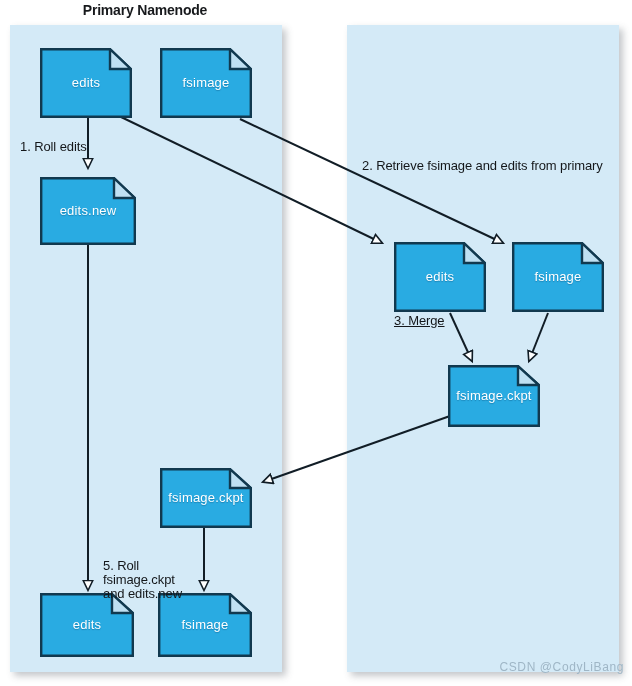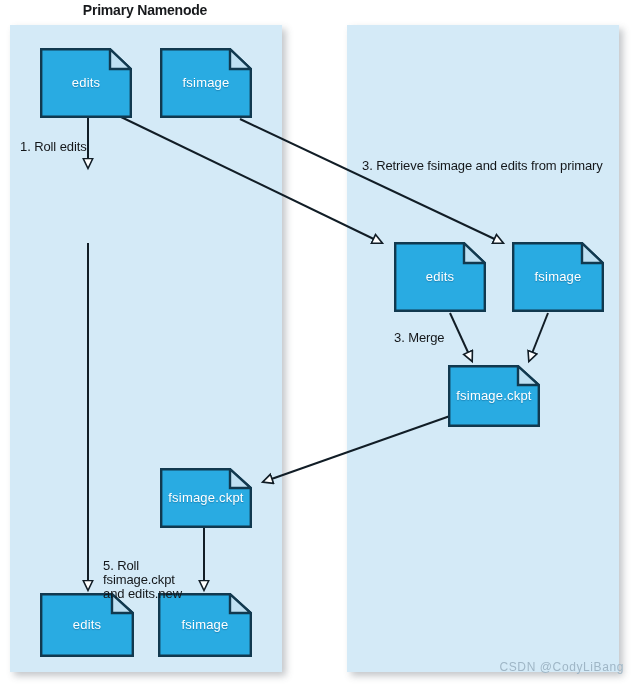--- a/index.html
+++ b/index.html
@@ -140,20 +140,27 @@
   </div>
 
   <div class="doc" id="n-p-fsimage-top" style="left:160px; top:48px; width:92px; height:70px;">
     <svg class="shape" viewBox="0 0 92 70" preserveAspectRatio="none">
       <path d="M1.2,1.2 H70 L90.8,21 V68.8 H1.2 Z" fill="#29abe2" stroke="#11394f" stroke-width="2.4" stroke-linejoin="miter"></path>
       <path d="M70,1.2 V21 H90.8 Z" fill="#bfe0f2" stroke="#11394f" stroke-width="2.4" stroke-linejoin="miter"></path>
     </svg>
     <div class="doc-label">fsimage</div>
   </div>
 
+  <div class="doc" id="n-p-edits-new" style="left:40px; top:177px; width:96px; height:68px;">
+    <svg class="shape" viewBox="0 0 96 68" preserveAspectRatio="none">
+      <path d="M1.2,1.2 H74 L94.8,21 V66.8 H1.2 Z" fill="#29abe2" stroke="#11394f" stroke-width="2.4" stroke-linejoin="miter"></path>
+      <path d="M74,1.2 V21 H94.8 Z" fill="#bfe0f2" stroke="#11394f" stroke-width="2.4" stroke-linejoin="miter"></path>
+    </svg>
+    <div class="doc-label">edits.new</div>
+  </div>
 
   <div class="doc" id="n-p-fsimage-ckpt" style="left:160px; top:468px; width:92px; height:60px;">
     <svg class="shape" viewBox="0 0 92 60" preserveAspectRatio="none">
       <path d="M1.2,1.2 H70 L90.8,20 V58.8 H1.2 Z" fill="#29abe2" stroke="#11394f" stroke-width="2.4" stroke-linejoin="miter"></path>
       <path d="M70,1.2 V20 H90.8 Z" fill="#bfe0f2" stroke="#11394f" stroke-width="2.4" stroke-linejoin="miter"></path>
     </svg>
     <div class="doc-label">fsimage.ckpt</div>
   </div>
 
   <div class="doc" id="n-p-edits-bottom" style="left:40px; top:593px; width:94px; height:64px;">
@@ -191,23 +198,23 @@
   <div class="doc" id="n-s-fsimage-ckpt" style="left:448px; top:365px; width:92px; height:62px;">
     <svg class="shape" viewBox="0 0 92 62" preserveAspectRatio="none">
       <path d="M1.2,1.2 H70 L90.8,20 V60.8 H1.2 Z" fill="#29abe2" stroke="#11394f" stroke-width="2.4" stroke-linejoin="miter"></path>
       <path d="M70,1.2 V20 H90.8 Z" fill="#bfe0f2" stroke="#11394f" stroke-width="2.4" stroke-linejoin="miter"></path>
     </svg>
     <div class="doc-label">fsimage.ckpt</div>
   </div>
 
   <div class="step-label" id="lbl-step1" style="left:20px; top:140px;">1. Roll edits</div>
 
-  <div class="step-label" id="lbl-step2" style="left:362px; top:159px;">3. Retrieve fsimage and edits from primary</div>
-
-  <div class="step-label" id="lbl-step3" style="left:394px; top:331px;">3. Merge</div>
+  <div class="step-label" id="lbl-step2" style="left:362px; top:159px;">2. Retrieve fsimage and edits from primary</div>
+
+  <div class="step-label" id="lbl-step3" style="left:394px; top:314px;text-decoration:underline;">3. Merge</div>
 
 
   <div class="step-label" id="lbl-step5" style="left:103px; top:528px;margin-top:31px;">5. Roll
 fsimage.ckpt
 and edits.new</div>
 
   <div id="watermark">CSDN @CodyLiBang</div>
 
 </div>
 

